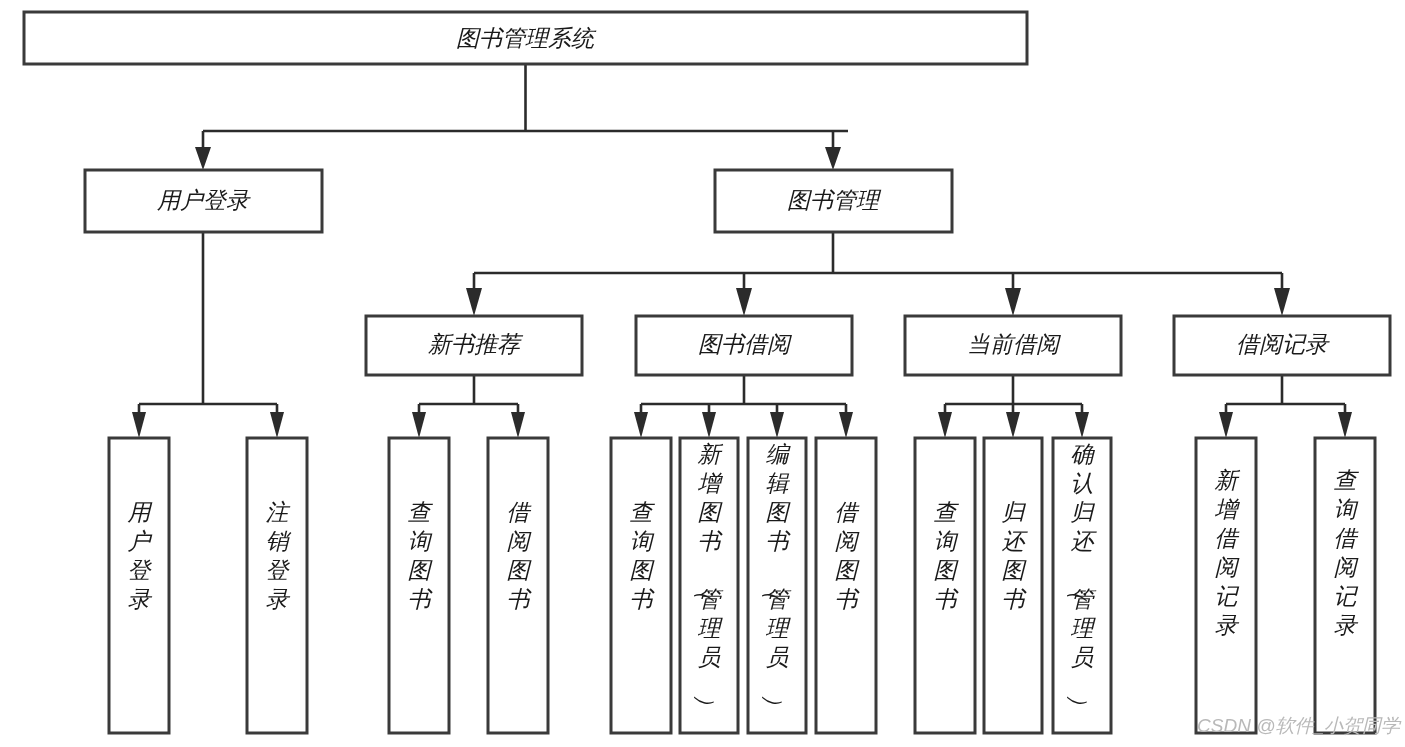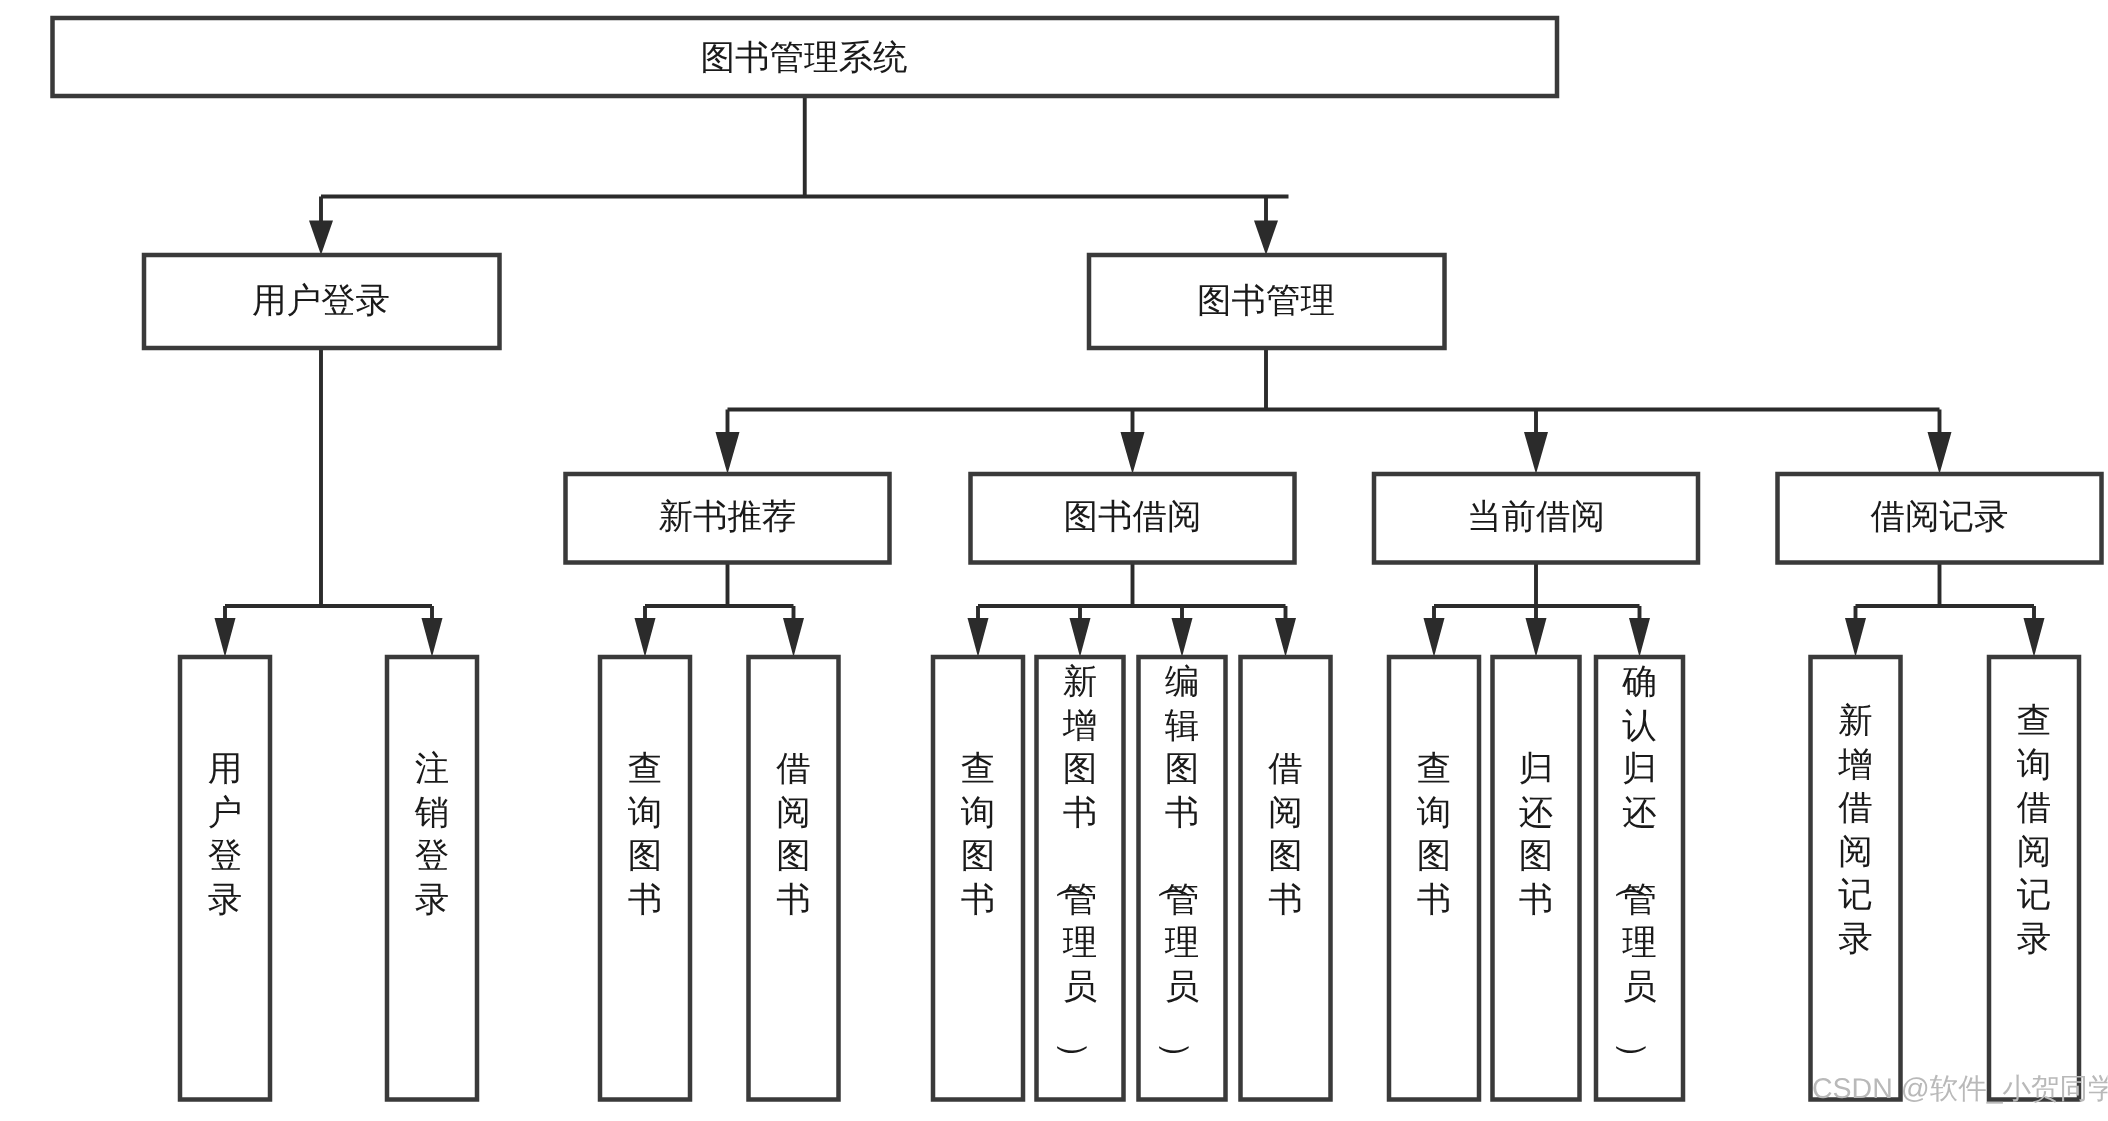--- a/index.html
+++ b/index.html
@@ -9,24 +9,25 @@
   }
   body {
     width: 1405px;
     height: 747px;
     position: relative;
     overflow: hidden;
     font-family: "Liberation Sans", "DejaVu Sans", sans-serif;
   }
   #diagram-root {
     position: absolute;
-    left: 15px;
+    left: 4px;
     top: 0;
     width: 1244px;
     height: 747px;
+    font-style: italic;
   }
   svg#tree {
     display: block;
     width: 1405px;
     height: 747px;
   }
   .node-box {
     fill: #ffffff;
     stroke: #3a3a3a;
     stroke-width: 3;

